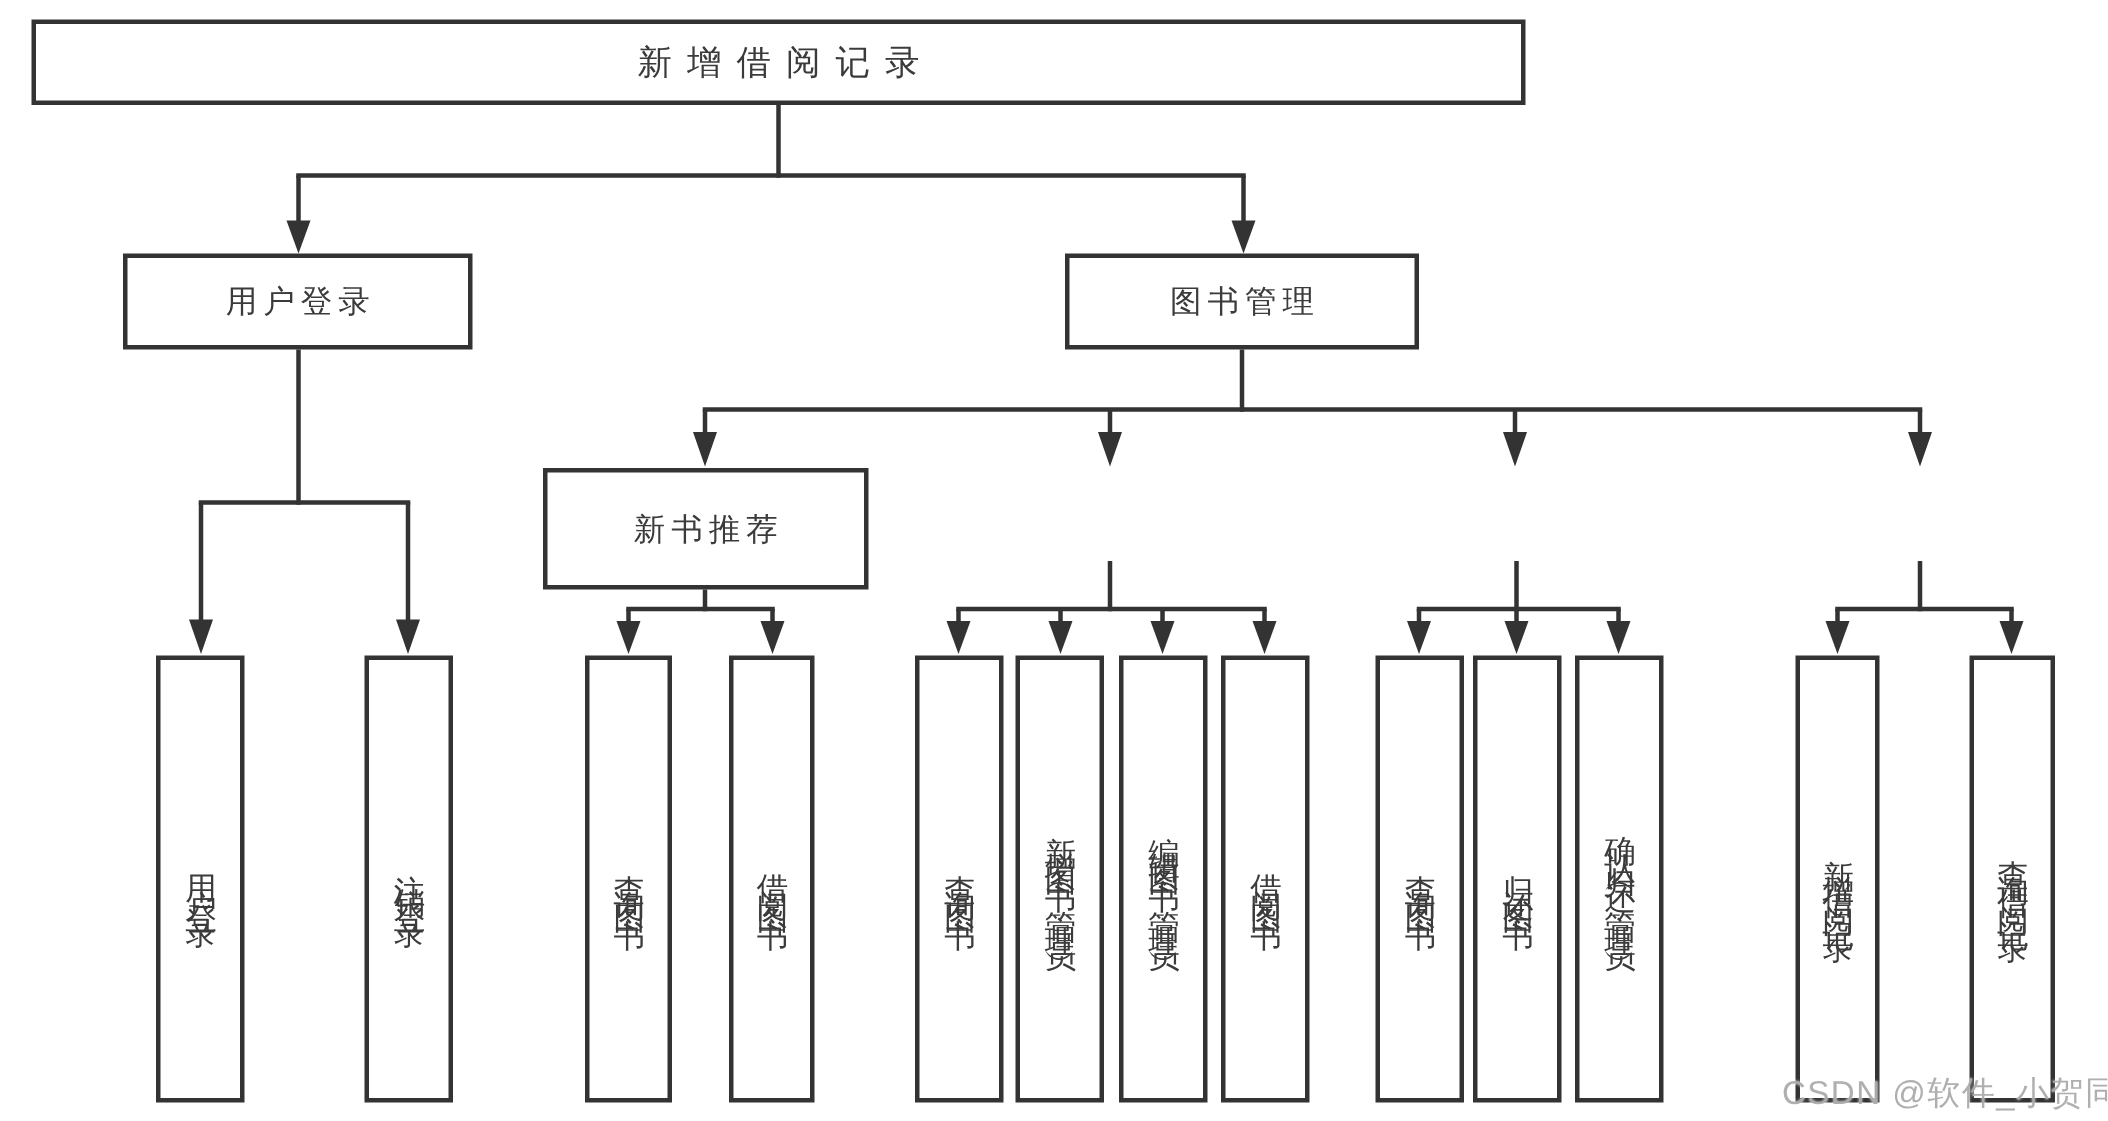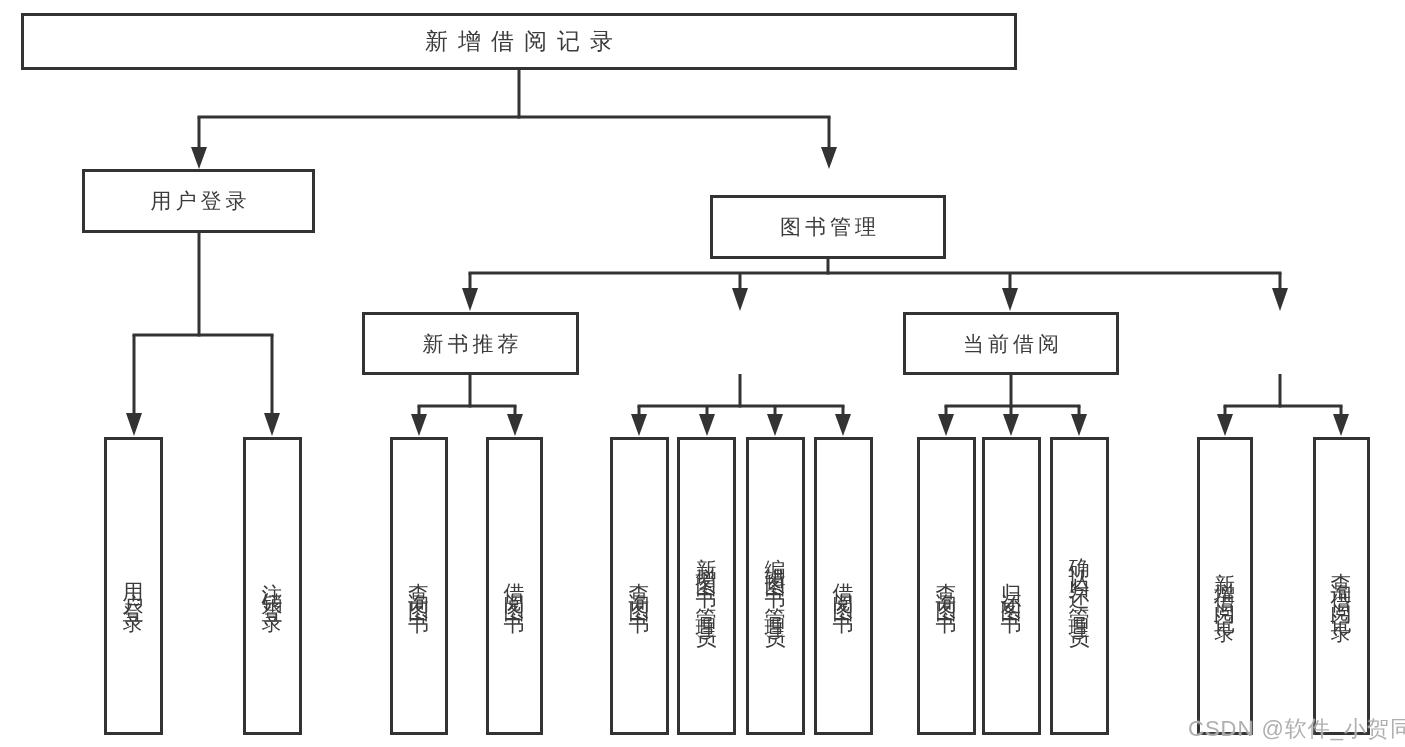--- a/index.html
+++ b/index.html
@@ -126,24 +126,23 @@
     <line x1="1223.5" y1="406" x2="1342.5" y2="406"></line>
     <line x1="1225" y1="406" x2="1225" y2="415"></line>
     <polygon points="1217,414 1233,414 1225,436" stroke="none"></polygon>
     <line x1="1341" y1="406" x2="1341" y2="415"></line>
     <polygon points="1333,414 1349,414 1341,436" stroke="none"></polygon>
   </svg>
 
   <div class="node node-h node-root" style="left:21px; top:13px; width:996px; height:57px;">新增借阅记录</div>
 
   <div class="node node-h" style="left:82px; top:169px; width:233px; height:64px;">用户登录</div>
-  <div class="node node-h" style="left:710px; top:169px; width:236px; height:64px;margin-top:26px;">图书管理</div>
+  <div class="node node-h" style="left:710px; top:169px; width:236px; height:64px;">图书管理</div>
 
-  <div class="node node-h" style="left:362px; top:312px; width:217px; height:63px;">新书推荐</div>
-  <div class="node node-h" style="left:903px; top:312px; width:216px; height:63px;">当前借阅</div>
+  <div class="node node-h" style="left:362px; top:312px; width:217px; height:81px;">新书推荐</div>
 
   <div class="node node-leaf" style="left:104px; top:437px; width:59px; height:298px;">
     <span>用户登录</span>
   </div>
   <div class="node node-leaf" style="left:243px; top:437px; width:59px; height:298px;">
     <span>注销登录</span>
   </div>
 
   <div class="node node-leaf" style="left:390px; top:437px; width:58px; height:298px;">
     <span>查询图书</span>

